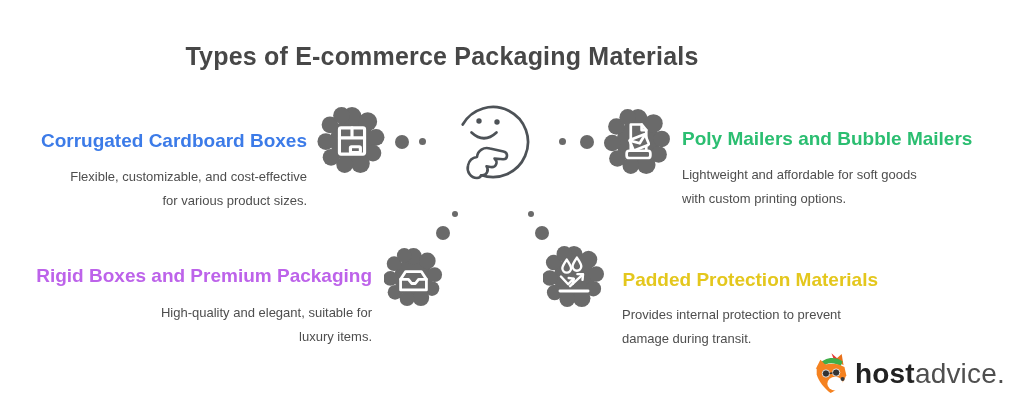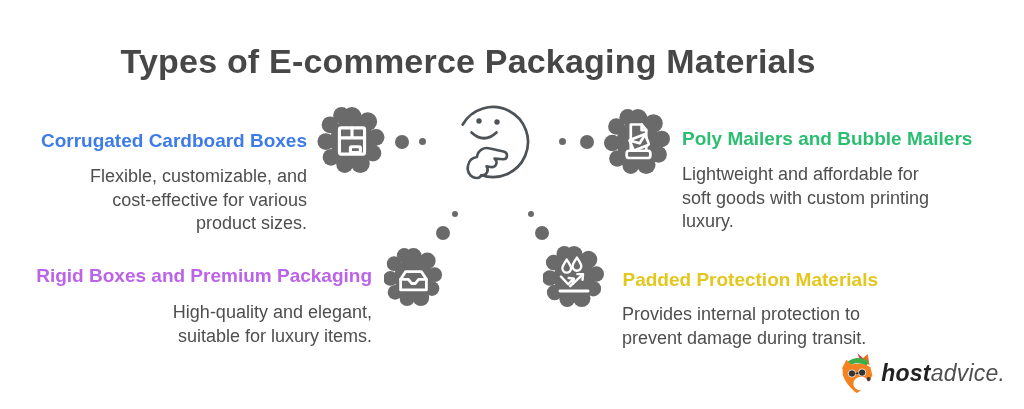--- a/index.html
+++ b/index.html
@@ -2,59 +2,59 @@
 <html><head>
 <meta charset="utf-8">
 <style>
   html,body { margin:0; padding:0; background:#fff; }
   .canvas {
     position:relative; width:1024px; height:409px; background:#ffffff;
     font-family:"Liberation Sans", sans-serif; overflow:hidden;
   }
   .title {
     position:absolute; top:42px; left:442px; transform:translateX(-50%);
-    font-size:34px; font-weight:700; color:#474747; white-space:nowrap; letter-spacing:.2px;margin-left:26px;
+    font-size:25px; font-weight:700; color:#474747; white-space:nowrap; letter-spacing:.2px;
   }
   .item { position:absolute; }
   .item .heading { margin:0; font-size:19px; font-weight:700; white-space:nowrap;text-align:right; }
-  .item .desc { margin:13px 0 0; font-size:18px; line-height:23.5px; color:#4e4e4e; }
+  .item .desc { margin:13px 0 0; font-size:13px; line-height:23.5px; color:#4e4e4e; }
   .item-tl { top:130px; right:717px; text-align:right; }
   .item-tl .desc { width:250px; margin-left:auto; }
   .item-tr { top:128px; left:682px; text-align:left; }
   .item-tr .desc { width:256px; }
   .item-bl { top:265px; right:652px; text-align:right; }
   .item-bl .desc { width:245px; margin-left:auto; margin-top:14px; }
   .item-br { top:269px; left:622px; text-align:left; }
   .item-br .desc { width:256px; margin-top:12px; }
   .cloud { position:absolute; }
   .cloud-tl { left:317px; top:107px; }
   .cloud-tr { left:601px; top:109px; }
   .cloud-bl { left:384px; top:248px; }
   .cloud-br { left:543px; top:246px; }
   .dot { position:absolute; background:#6a6a6a; border-radius:50%; }
   .face { position:absolute; left:446px; top:103px; }
   .logo { position:absolute; right:19px; bottom:15px; display:flex; align-items:center; gap:5px; }
-  .logo-text { font-size:23px; font-style:italic; color:#4f4f4f; letter-spacing:.2px; }
+  .logo-text { font-size:28px; color:#4f4f4f; letter-spacing:.2px; }
   .logo-text .bold { font-weight:700; color:#222222; }
 </style>
 </head>
 <body>
 
 <div class="canvas">
 
   <div class="title">Types of E-commerce Packaging Materials</div>
 
   <div class="item item-tl">
     <div class="heading" style="color: rgb(60, 123, 232);">Corrugated Cardboard Boxes</div>
     <p class="desc">Flexible, customizable, and cost-effective for various product sizes.</p>
   </div>
 
   <div class="item item-tr">
     <div class="heading" style="color: rgb(43, 190, 113);">Poly Mailers and Bubble Mailers</div>
-    <p class="desc">Lightweight and affordable for soft goods with custom printing luxury.</p>
+    <p class="desc">Lightweight and affordable for soft goods with custom printing options.</p>
   </div>
 
   <div class="item item-br">
     <div class="heading" style="color: rgb(228, 199, 29);">Padded Protection Materials</div>
     <p class="desc">Provides internal protection to prevent damage during transit.</p>
   </div>
 
   <div class="item item-bl">
     <div class="heading" style="color: rgb(189, 99, 234);">Rigid Boxes and Premium Packaging</div>
     <p class="desc">High-quality and elegant, suitable for luxury items.</p>

